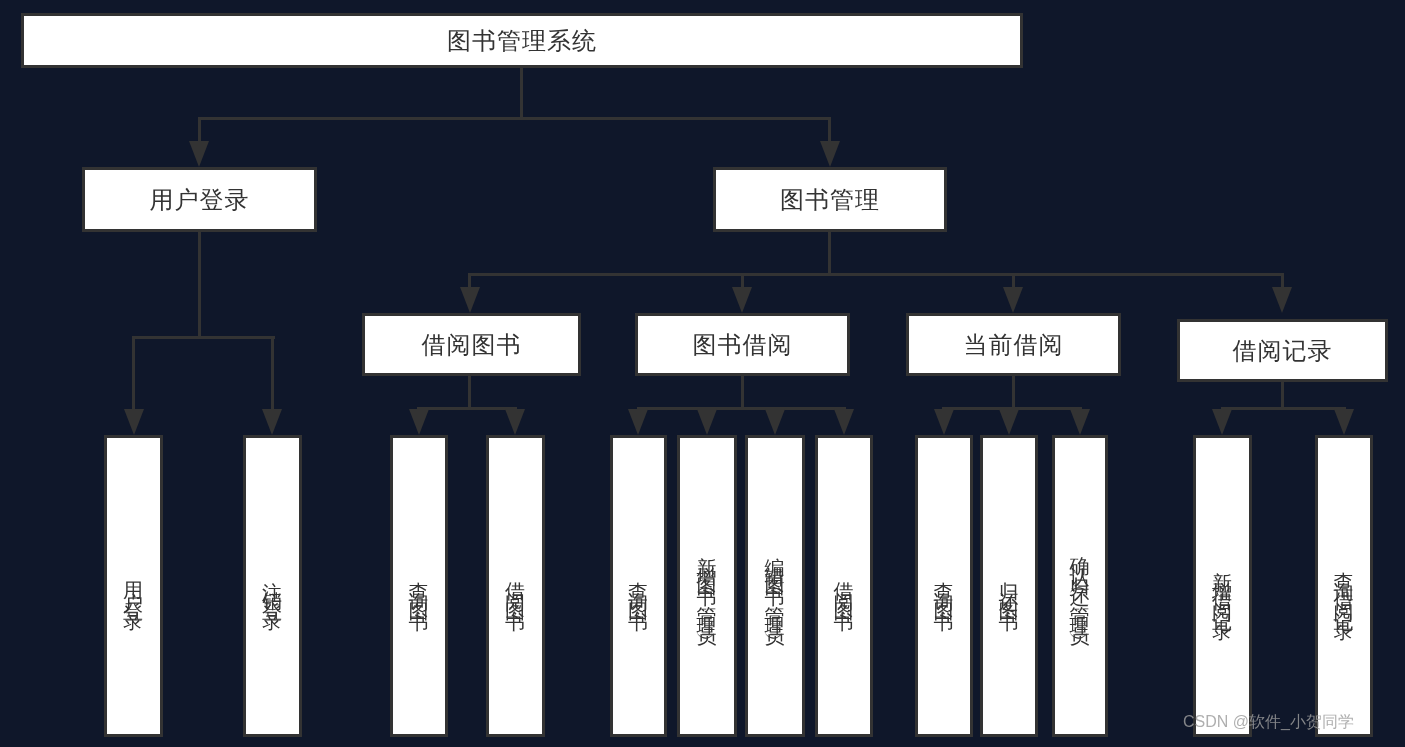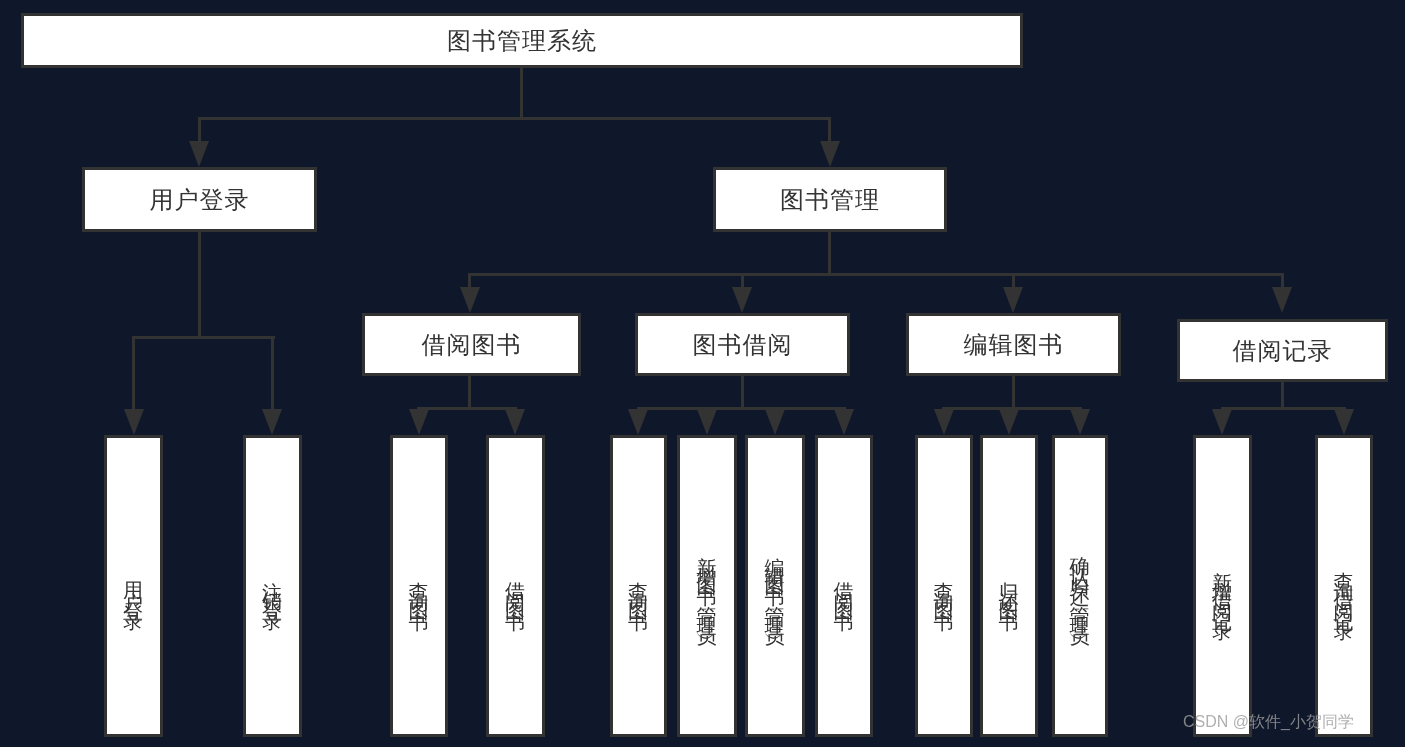--- a/index.html
+++ b/index.html
@@ -103,21 +103,21 @@
   <div class="arrow" style="left:1003px; top:287px;"></div>
   <div class="arrow" style="left:1272px; top:287px;"></div>
 
   <div class="box" style="left:362px; top:313px; width:219px; height:63px;">
     <span>借阅图书</span>
   </div>
   <div class="box" style="left:635px; top:313px; width:215px; height:63px;font-family:Liberation Mono, monospace;">
     <span>图书借阅</span>
   </div>
   <div class="box" style="left:906px; top:313px; width:215px; height:63px;">
-    <span>编辑图书</span>
+    <span>当前借阅</span>
   </div>
   <div class="box" style="left:1177px; top:313px; width:211px; height:63px;margin-top:6px;">
     <span>借阅记录</span>
   </div>
 
   <div class="line" style="left:468px; top:375px; width:3px; height:34px;"></div>
   <div class="line" style="left:417px; top:407px; width:100px; height:3px;"></div>
   <div class="arrow" style="left:409px; top:409px;"></div>
   <div class="arrow" style="left:505px; top:409px;"></div>
 

